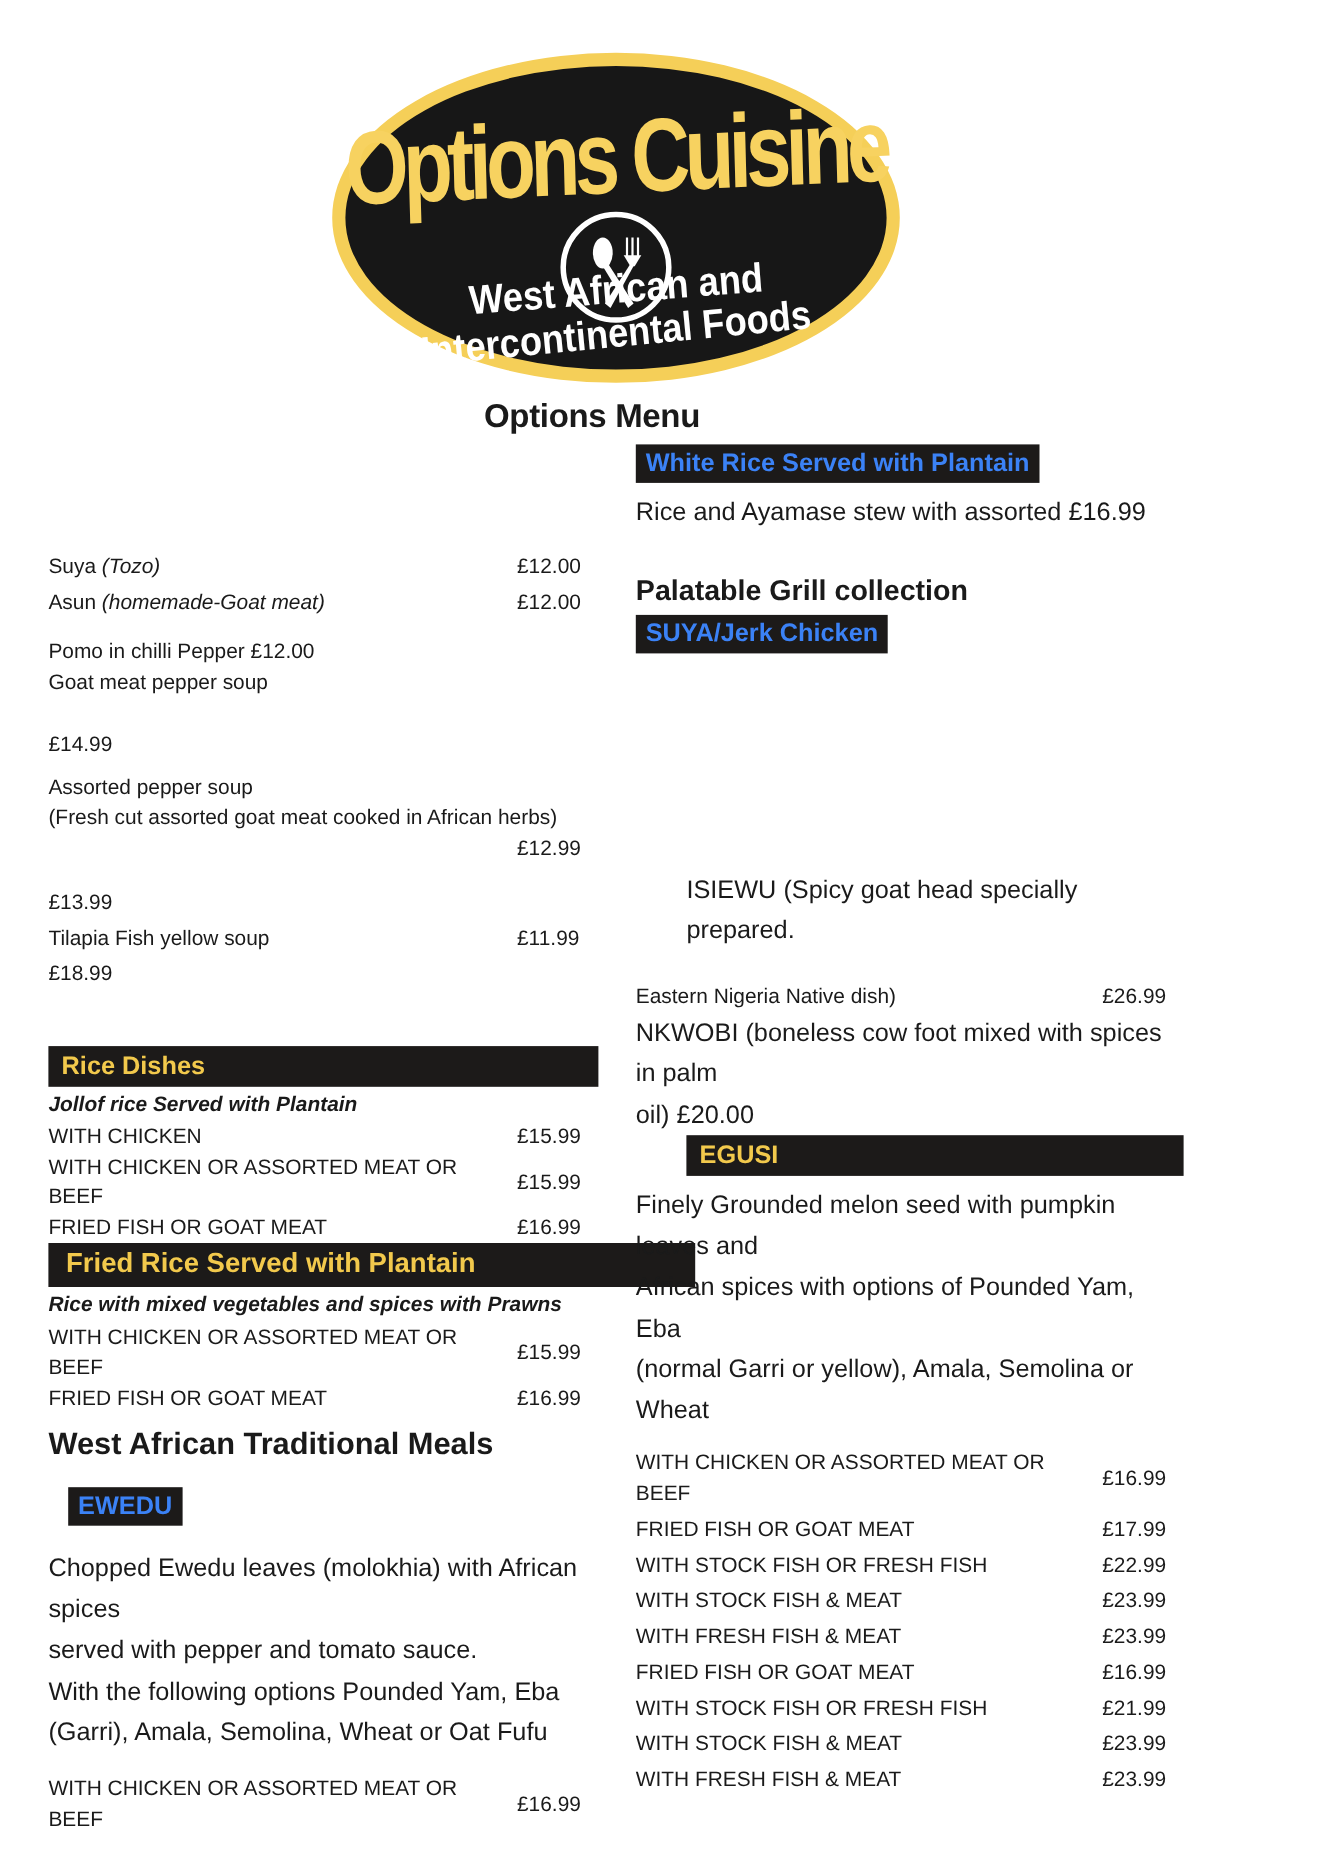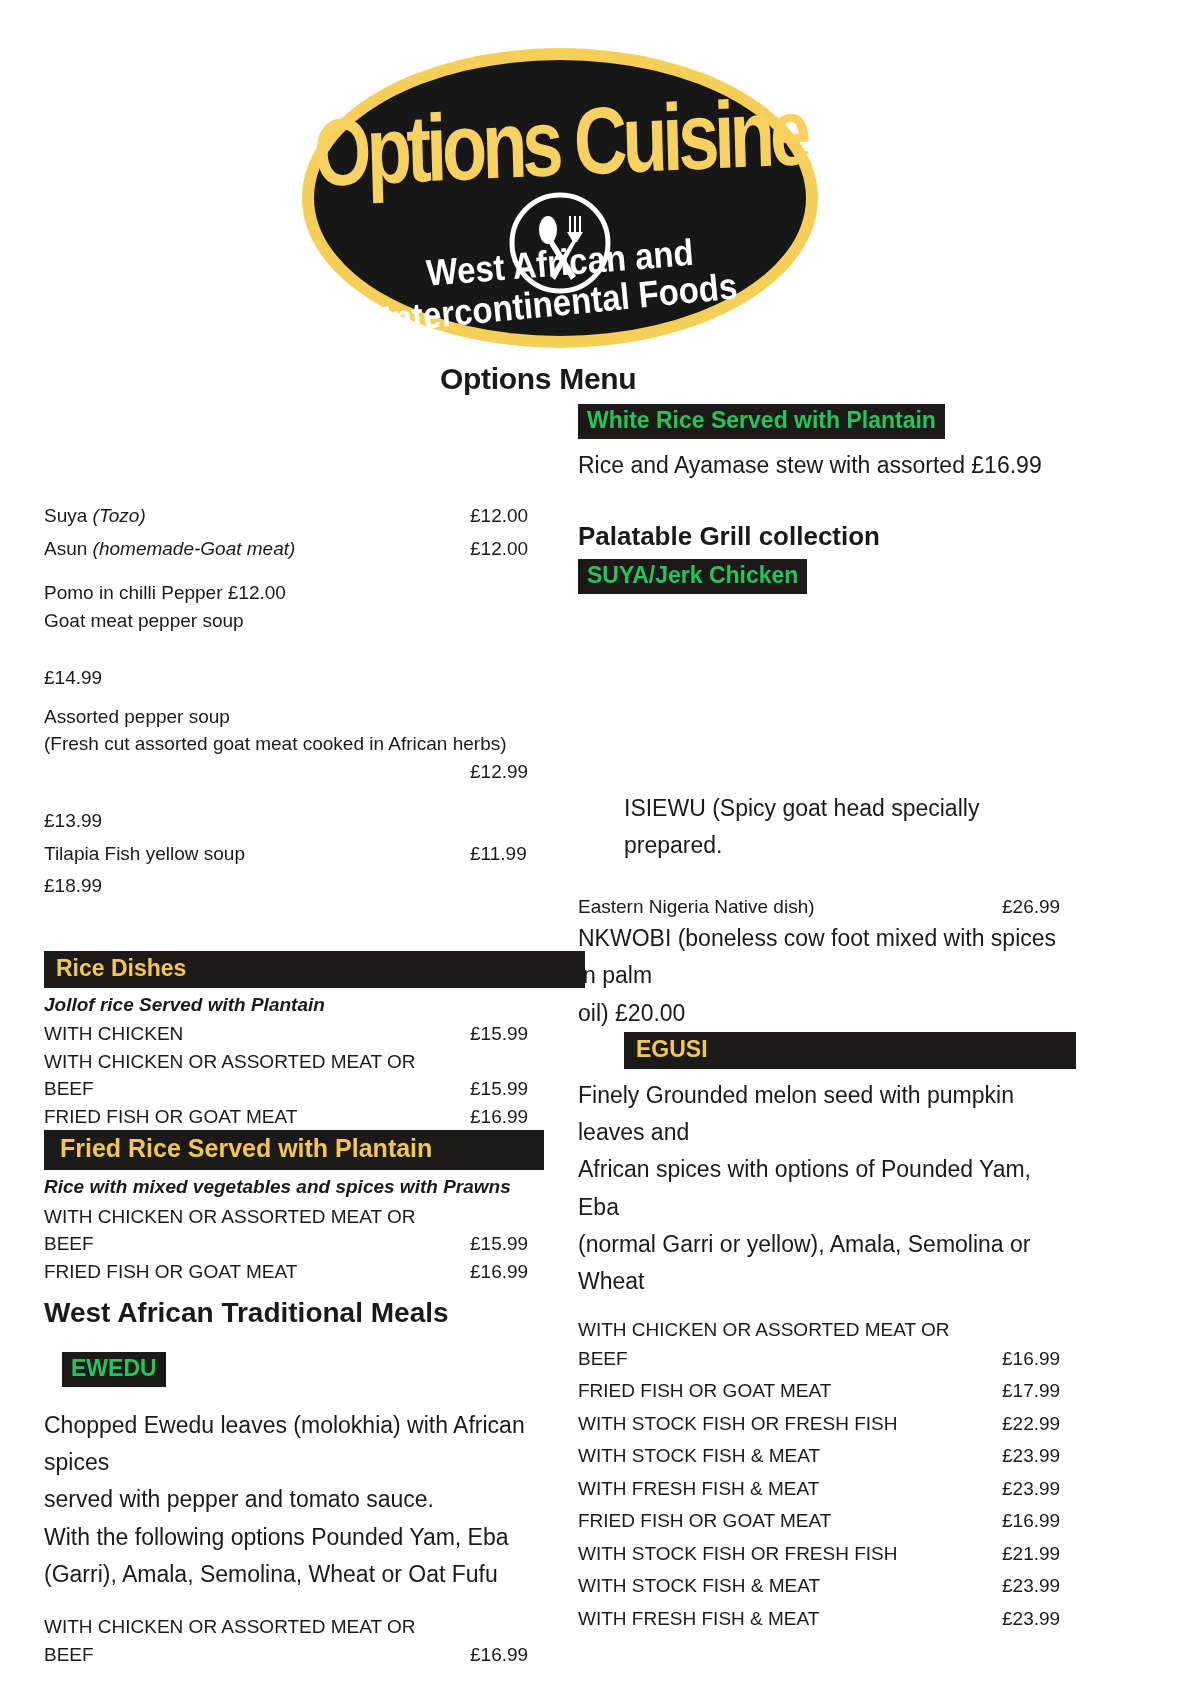--- a/index.html
+++ b/index.html
@@ -108,28 +108,28 @@
     line-height: 1.35;
     padding: 2px 0 4px 12px;
     box-sizing: border-box;
   }
   .band-md { font-size: 23px; }
   .band-lg { font-size: 25px; }
 
   .band-inline {
     display: inline-block;
     background: #1c1a19;
-    color: #22c55e;
+    color: #3b82f6;
     font-weight: bold;
     padding: 3px 9px 5px 9px;
   }
 
   .row {
     display: flex;
-    align-items: flex-end;
+    align-items: center;
     justify-content: space-between;
     font-size: 19px;
     line-height: 1.5;
     padding: 2px 0;
   }
   .row .nm { flex: 1 1 auto; padding-right: 14px; }
   .row .pr { flex: 0 0 auto; text-align: left; min-width: 74px; }
 
   .row-tight { padding: 0; line-height: 1.45; }
 
@@ -238,38 +238,38 @@
   <div class="row">
     <span class="nm">Tilapia Fish yellow soup</span>
     <span class="pr">£11.99</span>
   </div>
   <div class="row">
     <span class="pr">£18.99</span>
   </div>
 
   <div class="spacer-48"></div>
 
-  <div class="band band-md" style="width:541px;">Rice Dishes</div>
+  <div class="band band-md" style="width:500px;">Rice Dishes</div>
 
   <div class="sub-italic">Jollof rice Served with Plantain</div>
 
   <div class="row row-tight">
     <span class="nm">WITH CHICKEN</span>
     <span class="pr">£15.99</span>
   </div>
   <div class="row row-tight">
     <span class="nm">WITH CHICKEN OR ASSORTED MEAT OR BEEF</span>
     <span class="pr">£15.99</span>
   </div>
   <div class="row row-tight">
     <span class="nm">FRIED FISH OR GOAT MEAT</span>
     <span class="pr">£16.99</span>
   </div>
 
-  <div class="band band-lg indent-18" style="width:500px;padding-left:16px;">Fried Rice Served with Plantain</div>
+  <div class="band band-lg indent-18" style="width:588px;padding-left:16px;">Fried Rice Served with Plantain</div>
 
   <div class="sub-italic">Rice with mixed vegetables and spices with Prawns</div>
 
   <div class="row row-tight">
     <span class="nm">WITH CHICKEN OR ASSORTED MEAT OR BEEF</span>
     <span class="pr">£15.99</span>
   </div>
   <div class="row row-tight">
     <span class="nm">FRIED FISH OR GOAT MEAT</span>
     <span class="pr">£16.99</span>

